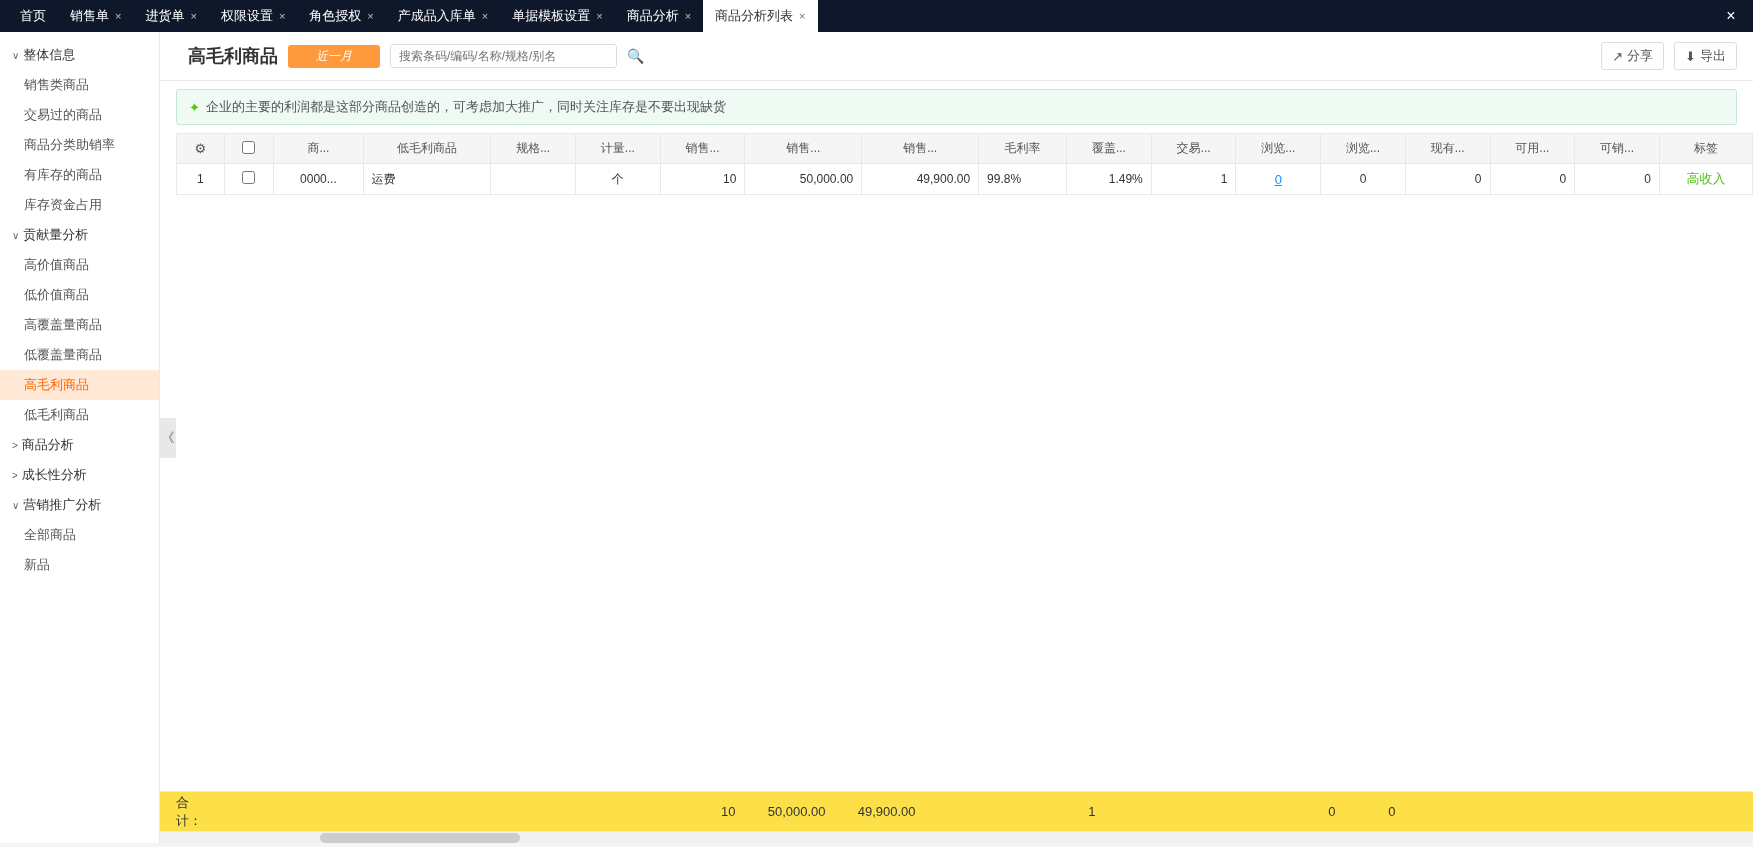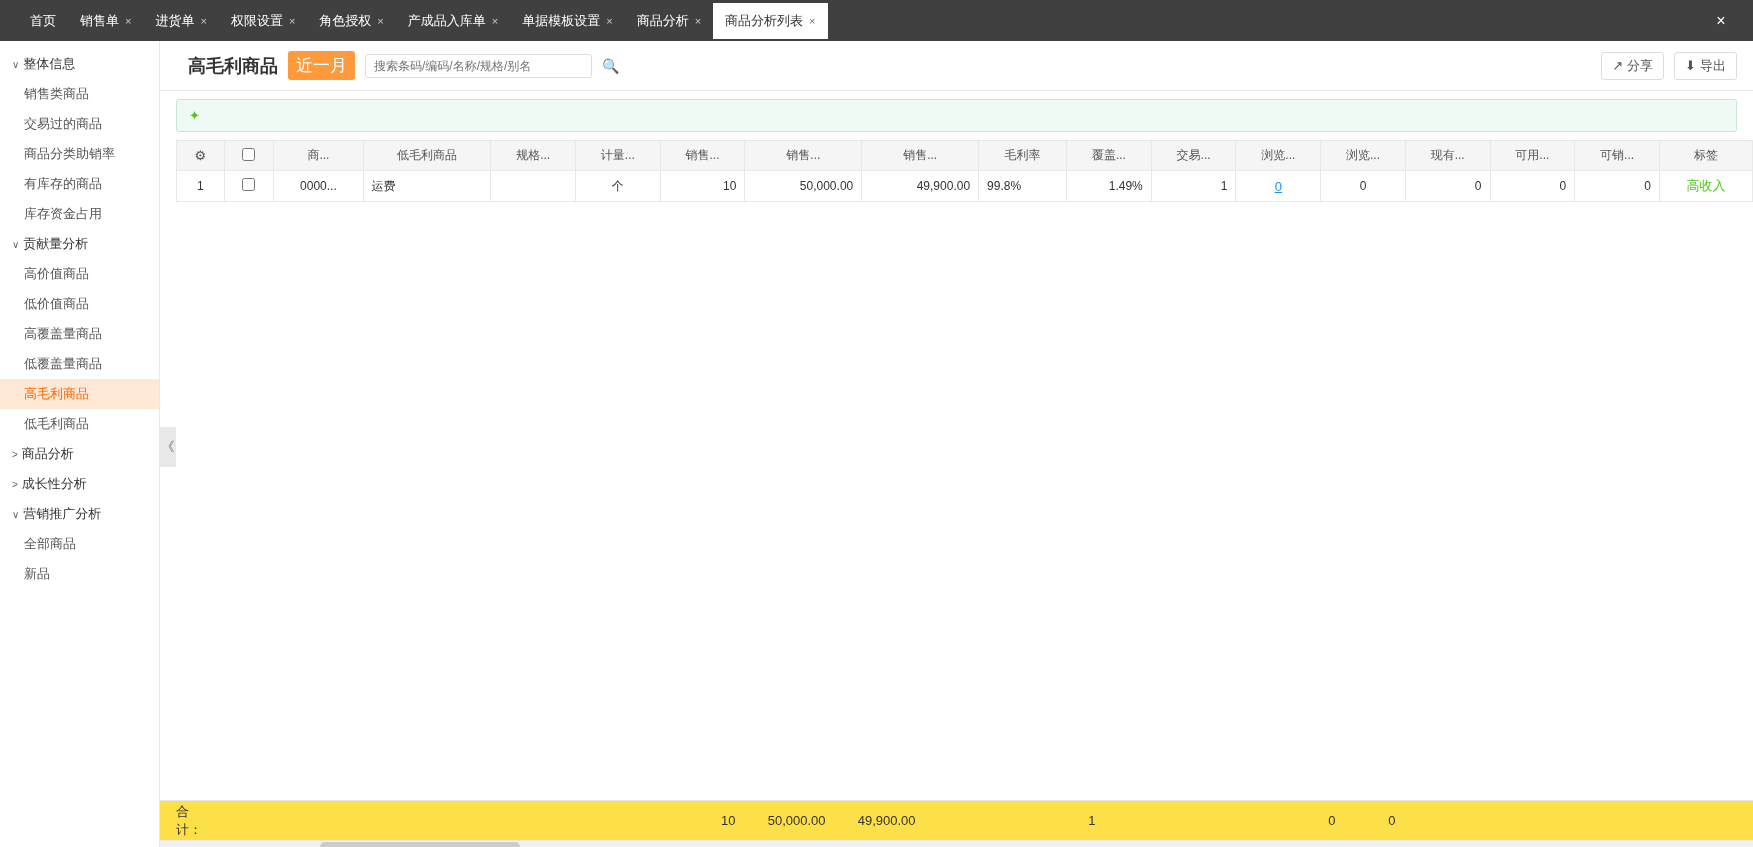--- a/index.html
+++ b/index.html
@@ -1,24 +1,24 @@
 <!DOCTYPE html>
 <html><head>
   <meta charset="utf-8">
   <style>
     * { box-sizing: border-box; margin: 0; padding: 0; font-family: 'Microsoft YaHei', Arial, sans-serif; font-size: 13px; }
     body { background: #f5f5f5; overflow: hidden; }
 
     
     .top-nav {
-      background: #404040;
-      display: flex;
-      align-items: center;
-      height: 41px;
-      padding: 0 18px;
+      background: #0f172a;
+      display: flex;
+      align-items: center;
+      height: 32px;
+      padding: 0 8px;
       color: #fff;
       overflow: hidden;
     }
     .top-nav .nav-item {
       padding: 0 12px;
       height: 36px;
       display: flex;
       align-items: center;
       cursor: pointer;
       white-space: nowrap;
@@ -124,23 +124,24 @@
     .content-title {
       font-size: 18px;
       font-weight: bold;
       color: #333;
     }
     .filter-btn {
       background: #ff9a3c;
       color: #fff;
       border: none;
       border-radius: 3px;
-      padding: 3px 8px;
-      cursor: pointer;
-      font-size: 17px;
+      padding: 3px 28px;
+      cursor: pointer;
+      font-size: 12px;
+      font-style: italic;
     }
     .search-box {
       border: 1px solid #ddd;
       border-radius: 3px;
       padding: 4px 8px;
       font-size: 12px;
       width: 227px;
       color: #999;
       outline: none;
     }
@@ -317,20 +318,21 @@
         <span>分享</span>
       </button>
       <button class="action-btn">
         <span>⬇</span>
         <span>导出</span>
       </button>
     </div>
 
     <div class="info-banner">
       <span style="color:#52c41a;">✦</span>
+      <span>企业的主要的利润都是这部分商品创造的，可考虑加大推广，同时关注库存是不要出现缺货</span>
     </div>
 
     <div class="table-wrapper">
       <table>
         <thead>
           <tr id="table-header-row">
               <th><span style="cursor:pointer;">⚙</span></th>
               <th><input type="checkbox" style=""></th>
               <th>商...</th>
               <th>低毛利商品</th>

